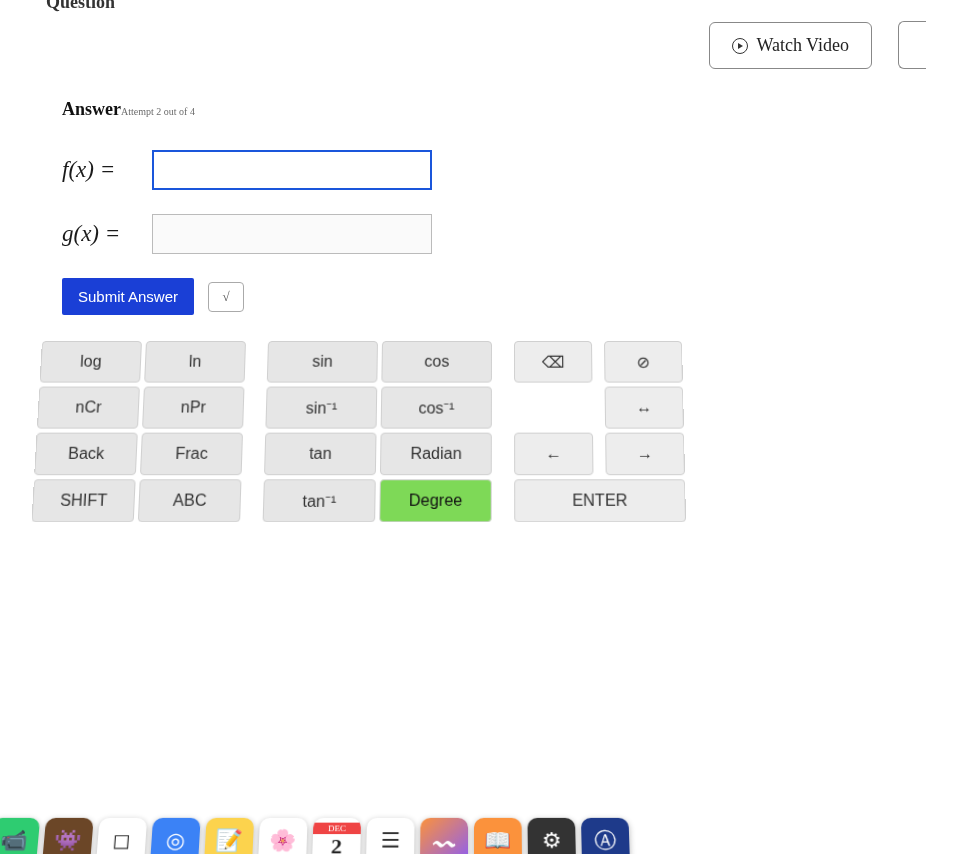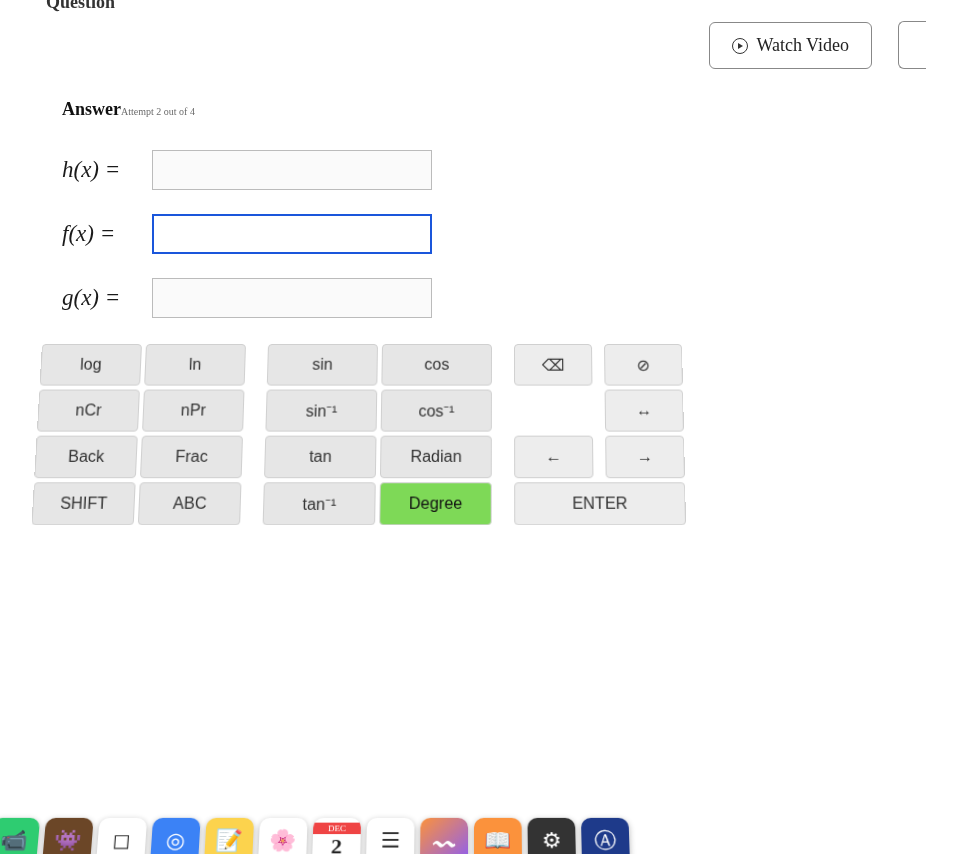--- a/index.html
+++ b/index.html
@@ -203,33 +203,33 @@
   </div>
 
 
   <div class="answer-row">
     <span class="answer-label">Answer</span>
     <span class="attempt-text">Attempt 2 out of 4</span>
   </div>
 
   <div class="inputs-block">
     <div class="eq-row">
-      <span class="eq-label math-it">h(x) =</span>
-      <input class="eq-input" value="" style="">
-    </div>
-    <div class="eq-row">
       <span class="eq-label math-it">f(x) =</span>
       <input class="eq-input active" value="" style="">
     </div>
     <div class="eq-row">
       <span class="eq-label math-it">g(x) =</span>
       <input class="eq-input" value="" style="">
     </div>
   </div>
 
+  <div class="submit-row">
+    <button class="submit-btn">Submit Answer</button>
+    <div class="sqrt-btn">√</div>
+  </div>
 </div>
 
 <div class="keypad">
   <div class="key-grid-a">
     <div class="key">log</div>
     <div class="key">ln</div>
     <div class="key">nCr</div>
     <div class="key">nPr</div>
     <div class="key">Back</div>
     <div class="key">Frac</div>

